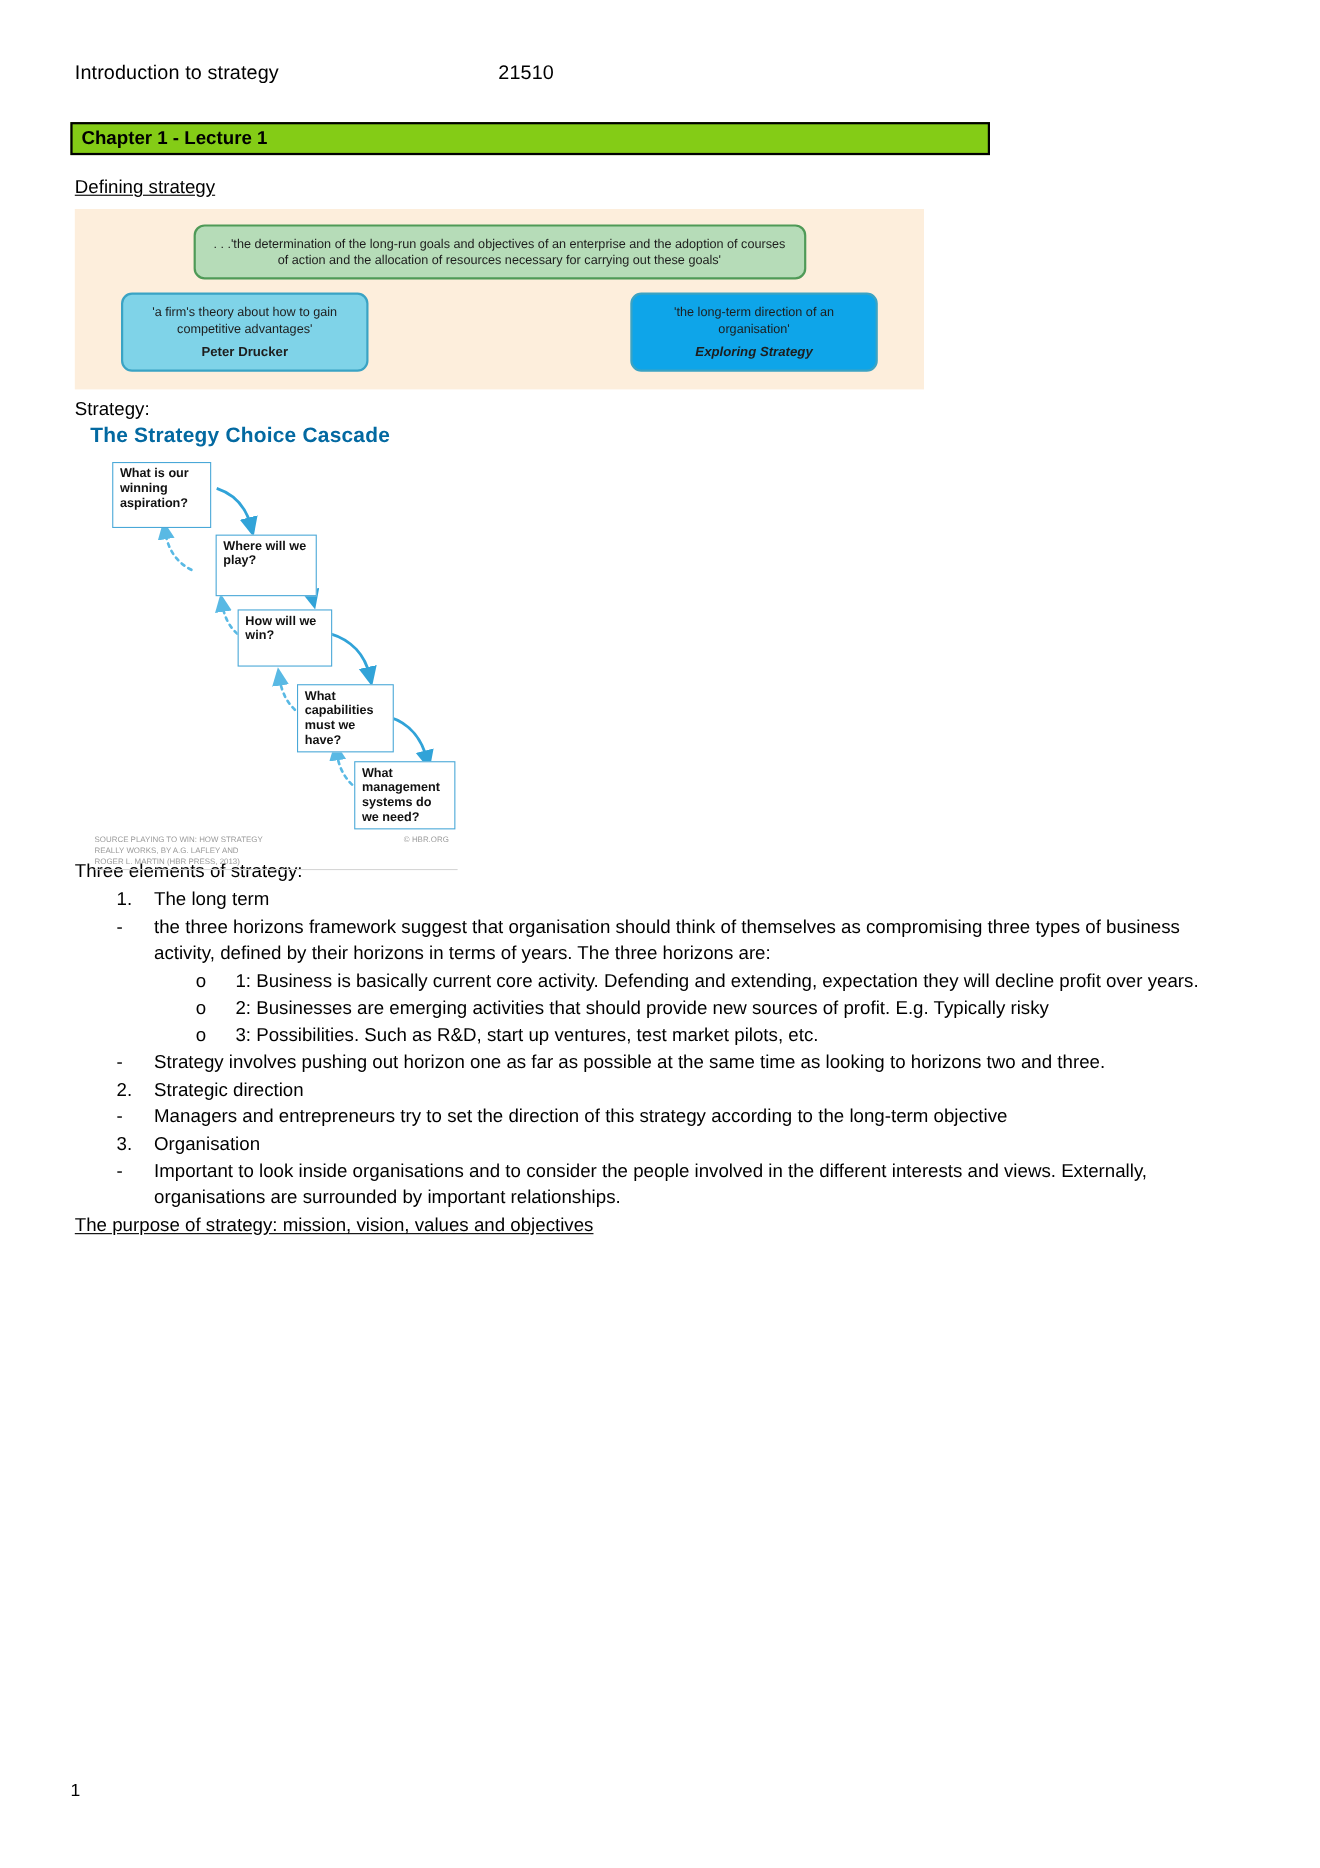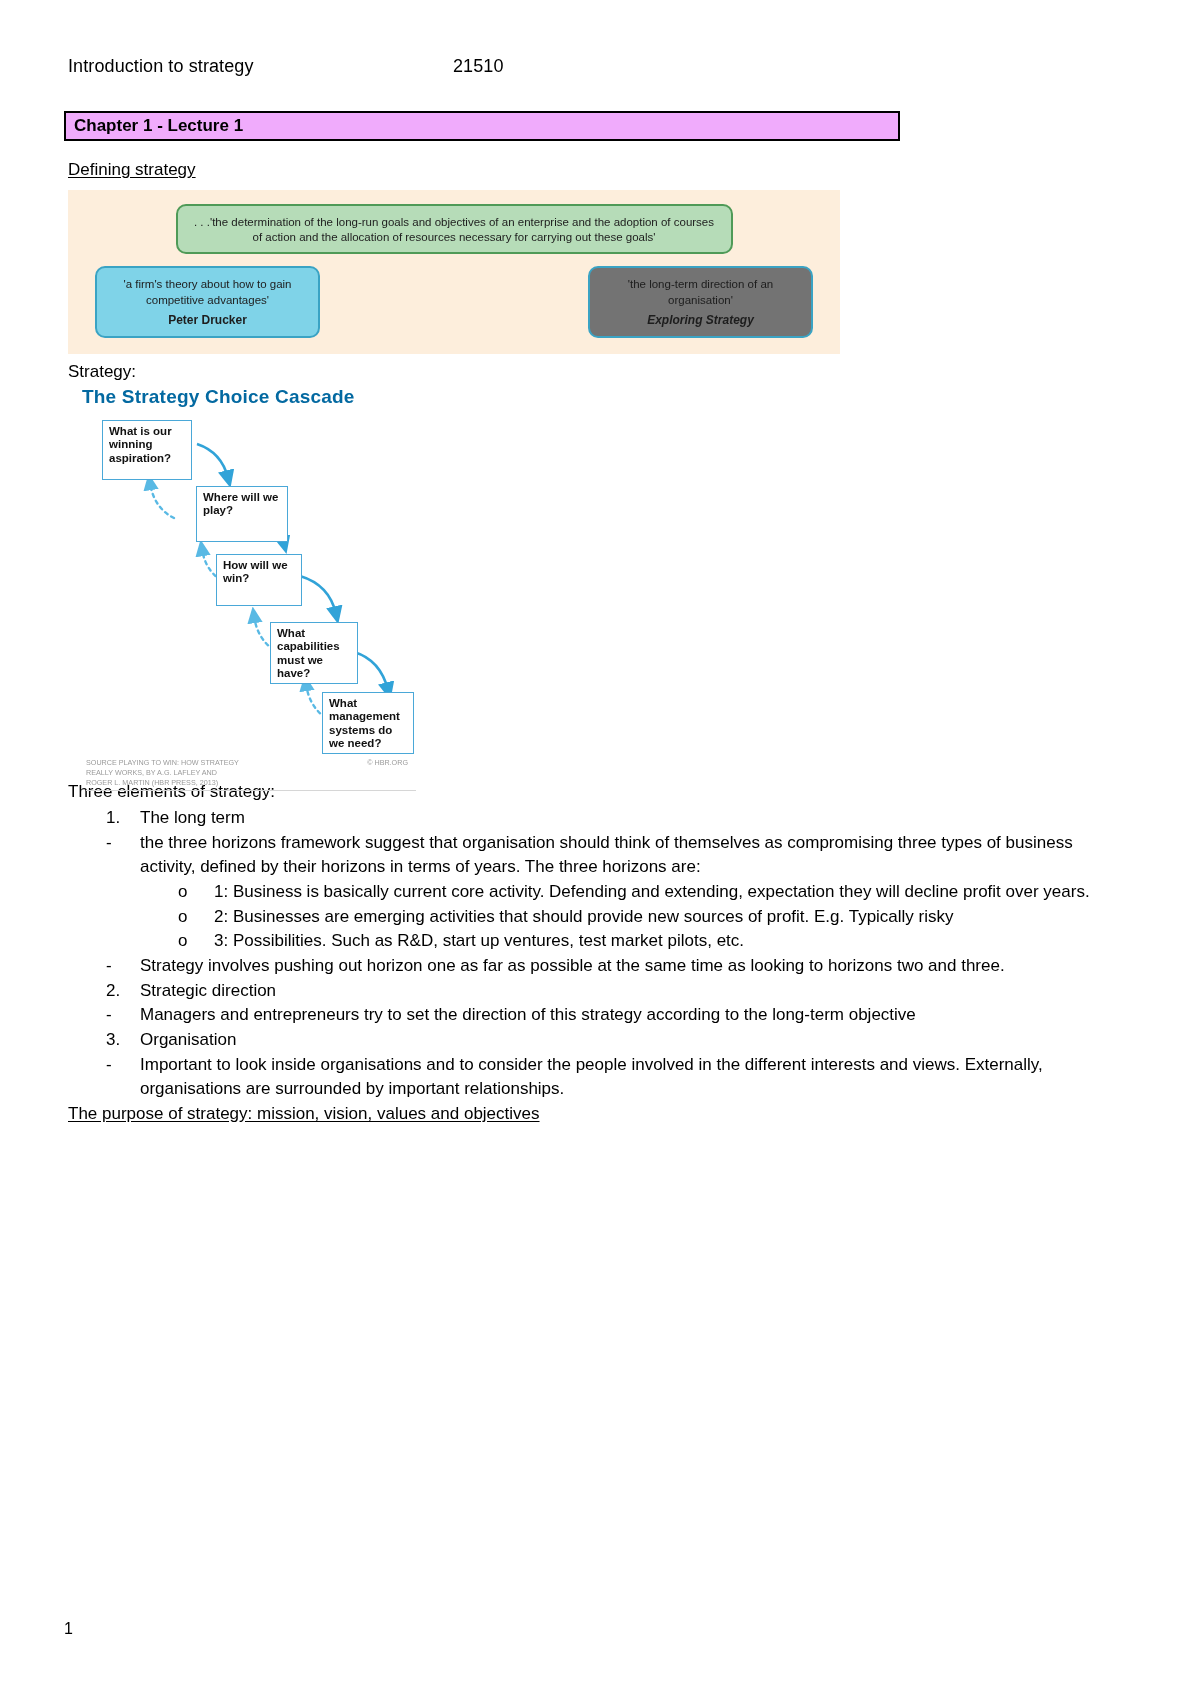--- a/index.html
+++ b/index.html
@@ -27,21 +27,21 @@
     align-items: baseline;
     font-size: 18px;
     letter-spacing: .1px;
     margin: 0 0 34px 4px;
   }
   .doc-header .title { width: 385px; }
   .doc-header .code { }
 
   
   .chapter-banner {
-    background: #f0abfc;
+    background: #84cc16;
     border: 2px solid #000;
     height: 30px;
     width: 836px;
     display: flex;
     align-items: center;
     padding-left: 8px;
     box-sizing: border-box;
     font-weight: bold;
     font-size: 17px;
     margin-bottom: 19px;
@@ -89,34 +89,34 @@
   }
   .qbox-porter {
     background: #b6b2df;
     border: 2px solid #6c5fa8;
     width: 557px;
     margin: 0 auto 16px auto;
   }
   .qrow {
     display: flex;
     justify-content: space-between;
-    padding: 0 27px;
+    padding: 0 42px;
   }
   .qbox-drucker {
     background: #7fd3e8;
     border: 2px solid #3aa3c4;
     width: 225px;
   }
   .qbox-mintzberg {
     background: #cbe493;
     border: 2px solid #8cbb3f;
     width: 225px;
   }
   .qbox-exploring {
-    background: #737373;
+    background: #0ea5e9;
     border: 2px solid #3aa3c4;
     width: 225px;
   }
 
   
   .plain-line {
     font-size: 17px;
     margin: 0 0 4px 4px;
   }
 

